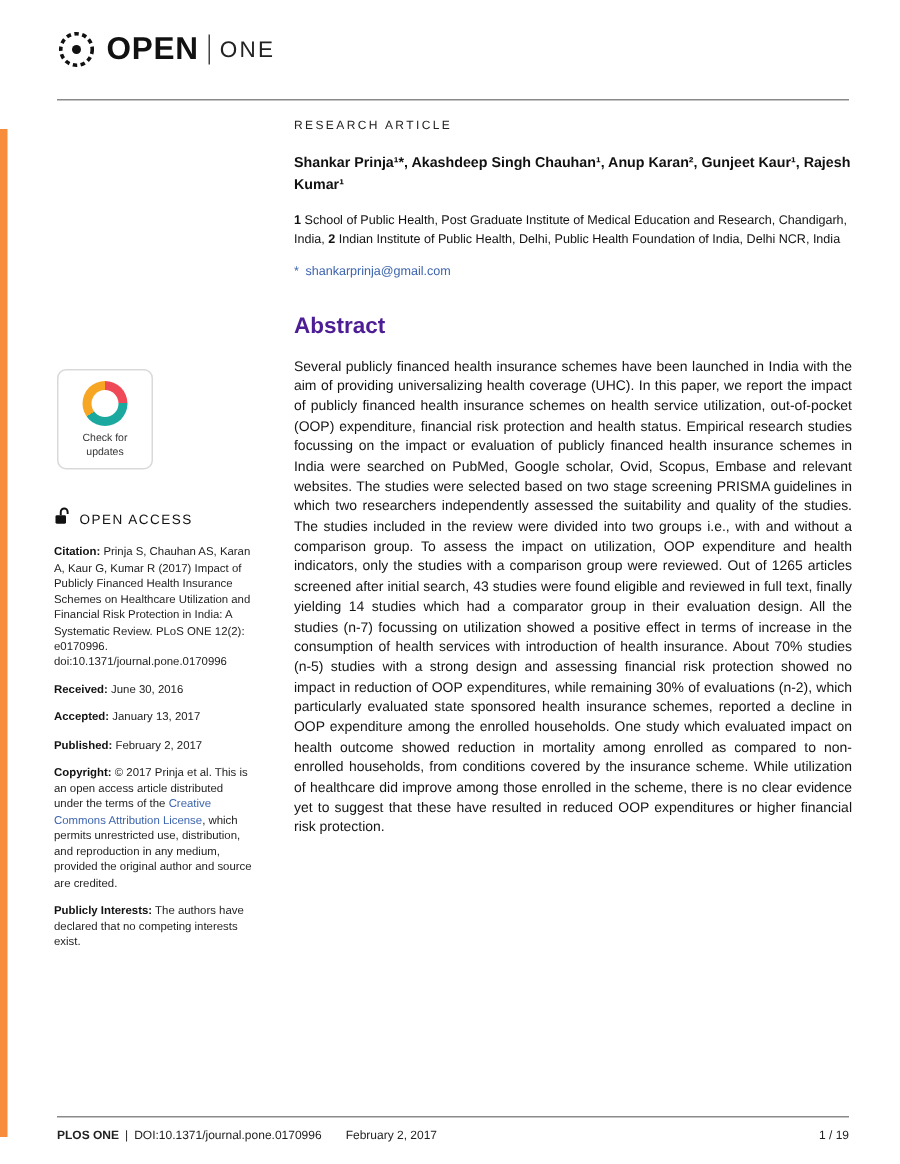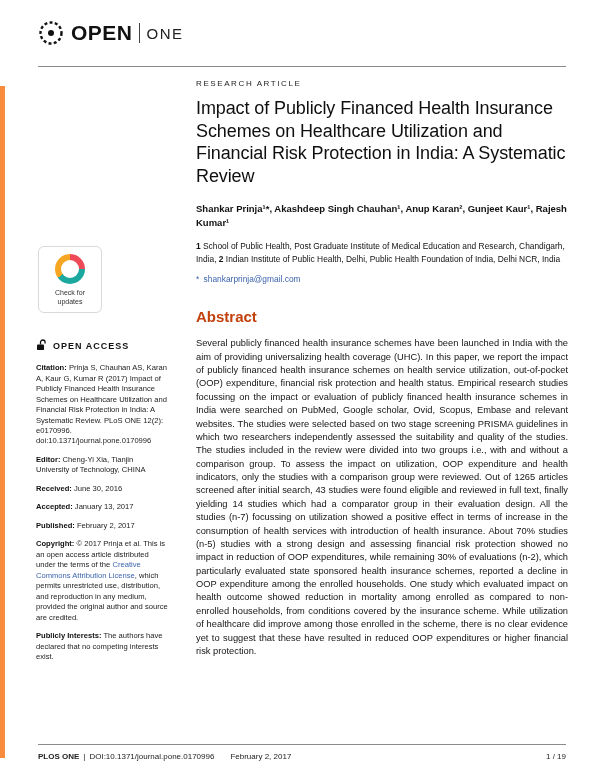--- a/index.html
+++ b/index.html
@@ -26,38 +26,38 @@
   
   .main { position: absolute; left: 196px; top: 79px; width: 372px; }
   .kicker { font-size: 8px; letter-spacing: 1.6px; color: #222; }
   .title { font-size: 18px; font-weight: 500; line-height: 1.26; letter-spacing: -0.1px; margin-top: 9px; color: #0f0f0f; }
   .authors { font-size: 9.5px; font-weight: bold; margin-top: 14px; line-height: 1.55; color: #111; }
   .affils { font-size: 8.4px; margin-top: 9px; line-height: 1.5; color: #111; }
   .affil-num { font-weight: bold; }
   .email-line { font-size: 8.4px; margin-top: 9px; }
   .email-line .star { color: #3D64AE; margin-right: 2px; }
   .email-line a { color: #3D64AE; text-decoration: none; }
-  .abstract-h { font-size: 15px; font-weight: bold; margin-top: 24px; color: #c2410c; }
+  .abstract-h { font-size: 15px; font-weight: bold; margin-top: 24px; color: #4c1d95; }
   .abstract { font-size: 9.3px; line-height: 1.44; text-align: justify; margin-top: 12px; color: #141414; }
 
   
   .side { position: absolute; left: 36px; top: 246px; width: 132px; }
   .badge {
     width: 64px; background: #fff; border: 1px solid #d9d9d9; border-radius: 6px;
     padding: 7px 5px 6px; text-align: center; margin-left: 2px; cursor: pointer;
   }
   .cm-ring {
     width: 30px; height: 30px; border-radius: 50%; margin: 0 auto; position: relative;
     background: conic-gradient(#ef4957 0% 25%, #1ba89f 25% 65%, #f6a623 65% 100%);
   }
   .cm-ring::after { content: ""; position: absolute; inset: 6px; background: #fff; border-radius: 50%; }
   .badge-text { font-size: 7px; color: #333; margin-top: 4px; line-height: 1.3; }
 
   .open-access { display: flex; align-items: center; gap: 5px; margin-top: 24px; }
-  .oa-text { font-size: 9px; font-weight: bold; letter-spacing: 1px; color: #111; }
+  .oa-text { font-size: 9px; font-weight: normal; letter-spacing: 1px; color: #111; }
 
   .side-entry { font-size: 7.6px; line-height: 1.38; margin-top: 8px; color: #222; }
   .side-entry .lbl { font-weight: bold; color: #111; }
   .side-entry a { color: #3D64AE; text-decoration: none; }
 
   
   .footer-rule { position: absolute; left: 38px; right: 34px; top: 744px; border-top: 1px solid #8a8a8a; }
   .footer { position: absolute; left: 38px; right: 34px; top: 752px; display: flex; justify-content: space-between; font-size: 8px; color: #222; }
   .footer-left { display: flex; align-items: baseline; }
   .f-journal { font-weight: bold; margin-right: 4px; }
@@ -96,24 +96,20 @@
       </svg>
     </span>
     <span class="oa-text">OPEN ACCESS</span>
   </div>
 
   <p class="side-entry">
     <span class="lbl">Citation:</span>
     <span>Prinja S, Chauhan AS, Karan A, Kaur G, Kumar R (2017) Impact of Publicly Financed Health Insurance Schemes on Healthcare Utilization and Financial Risk Protection in India: A Systematic Review. PLoS ONE 12(2): e0170996. doi:10.1371/journal.pone.0170996</span>
   </p>
 
-  <p class="side-entry">
-    <span class="lbl">Editor:</span>
-    <span>Cheng-Yi Xia, Tianjin University of Technology, CHINA</span>
-  </p>
 
   <p class="side-entry">
     <span class="lbl">Received:</span>
     <span>June 30, 2016</span>
   </p>
 
   <p class="side-entry">
     <span class="lbl">Accepted:</span>
     <span>January 13, 2017</span>
   </p>
@@ -132,21 +128,20 @@
 
 
   <p class="side-entry">
     <span class="lbl">Publicly Interests:</span>
     <span>The authors have declared that no competing interests exist.</span>
   </p>
 </div>
 
 <div class="main">
   <div class="kicker">RESEARCH ARTICLE</div>
-  <h1 class="title">Impact of Publicly Financed Health Insurance Schemes on Healthcare Utilization and Financial Risk Protection in India: A Systematic Review</h1>
   <p class="authors">Shankar Prinja¹*, Akashdeep Singh Chauhan¹, Anup Karan², Gunjeet Kaur¹, Rajesh Kumar¹</p>
   <p class="affils">
     <span class="affil-num">1</span>
     <span>School of Public Health, Post Graduate Institute of Medical Education and Research, Chandigarh, India,</span>
     <span class="affil-num">2</span>
     <span>Indian Institute of Public Health, Delhi, Public Health Foundation of India, Delhi NCR, India</span>
   </p>
   <p class="email-line">
     <span class="star">*</span>
     <a href="#">shankarprinja@gmail.com</a>

